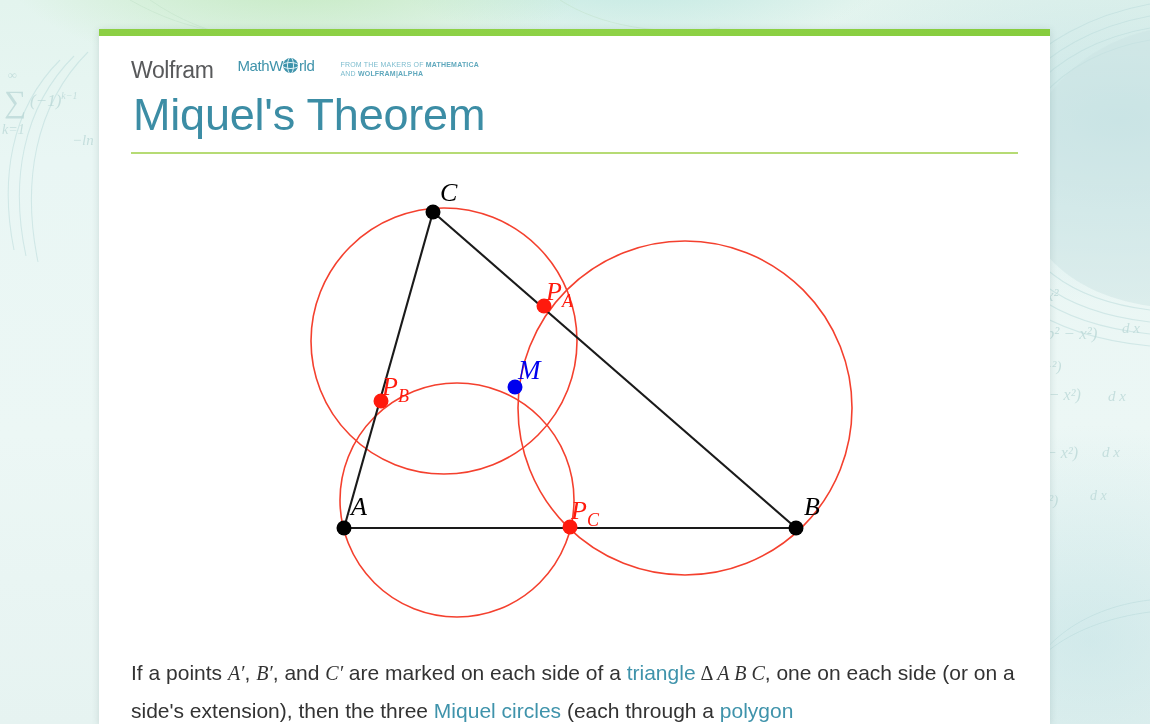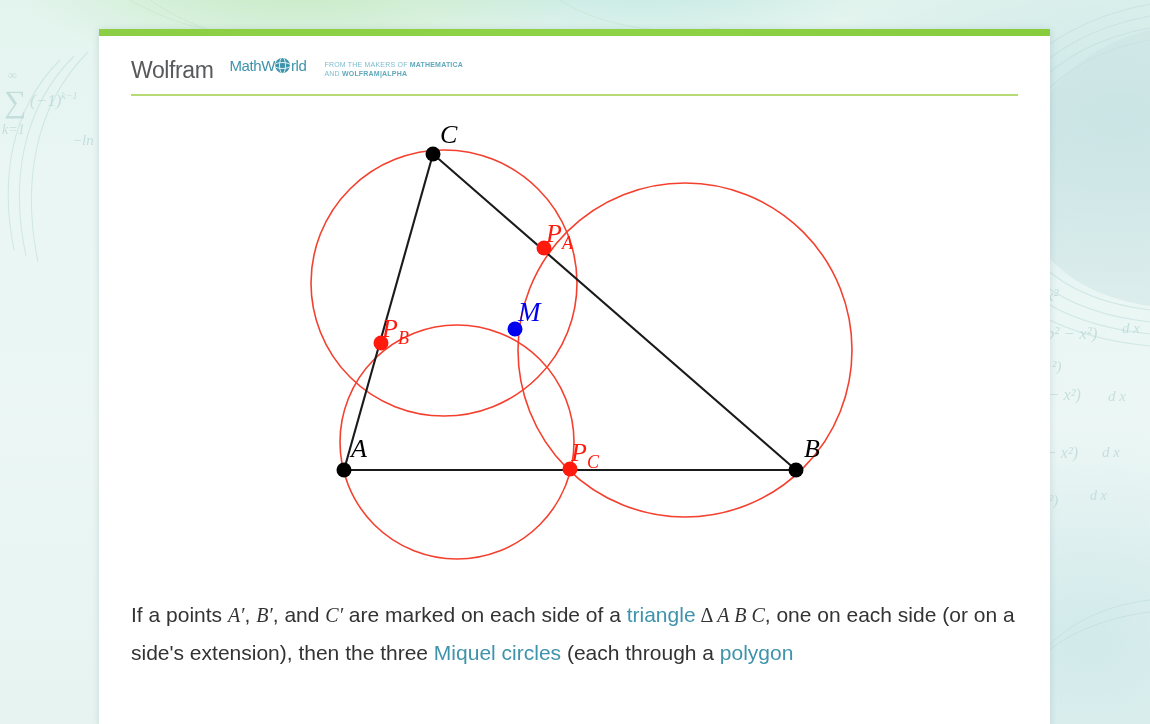--- a/index.html
+++ b/index.html
@@ -27,21 +27,21 @@
   }
   
   #card{
     position:absolute;left:99px;top:29px;width:951px;height:695px;
     background:#ffffff;box-shadow:0 1px 7px rgba(60,90,90,.18);
   }
   #greenbar{height:7px;background:#8ad141;
     background:linear-gradient(90deg,#8ccf44,#8ed246 55%,#86cc3d);}
   #cardinner{padding:21px 32px 0 32px;}
   
-  #logo{display:flex;align-items:flex-start;gap:8px;height:26px;}
+  #logo{display:flex;align-items:flex-start;gap:16px;height:26px;}
   .logo-wolfram{font-size:23px;color:#58595b;letter-spacing:-.4px;font-weight:400;}
   .logo-math{font-size:15px;color:#3f93ab;letter-spacing:-.4px;margin-left:8px;font-weight:400;
     display:inline-flex;align-items:center;}
   .globe{display:inline-block;width:15px;height:15px;border-radius:50%;
     background:#3f93ab;position:relative;margin:0 .5px;vertical-align:-2px;overflow:hidden;}
   .globe::before,.globe::after{content:"";position:absolute;border:1px solid #dff0f4;border-radius:50%;}
   .globe::before{left:4px;top:-1px;width:5px;height:15px;}
   .globe::after{left:-1px;top:4px;width:15px;height:5px;}
   #tagline{margin-left:10px;margin-top:4px;line-height:8.5px;}
   #tagline div{font-size:7px;color:#5fa8bd;letter-spacing:.2px;font-weight:700;}
@@ -152,20 +152,21 @@
         <span>MathW</span>
           <span class="globe"></span>
           <span>rld</span>
       </span>
       <div id="tagline">
         <div><span class="lt">FROM THE MAKERS OF </span><span>MATHEMATICA</span></div>
         <div><span class="lt">AND </span><span>WOLFRAM|ALPHA</span></div>
       </div>
     </div>
 
+    <h1 id="page-title">Miquel's Theorem</h1>
     <div id="title-rule"></div>
 
     <div id="figure">
       <svg width="887" height="470" viewBox="100 160 887 470">
 
         <g fill="none" stroke="#f4402e" stroke-width="1.6">
           <circle cx="413" cy="333" r="133"></circle>
           <circle cx="426" cy="492" r="117"></circle>
           <circle cx="654" cy="400" r="167"></circle>
         </g>

